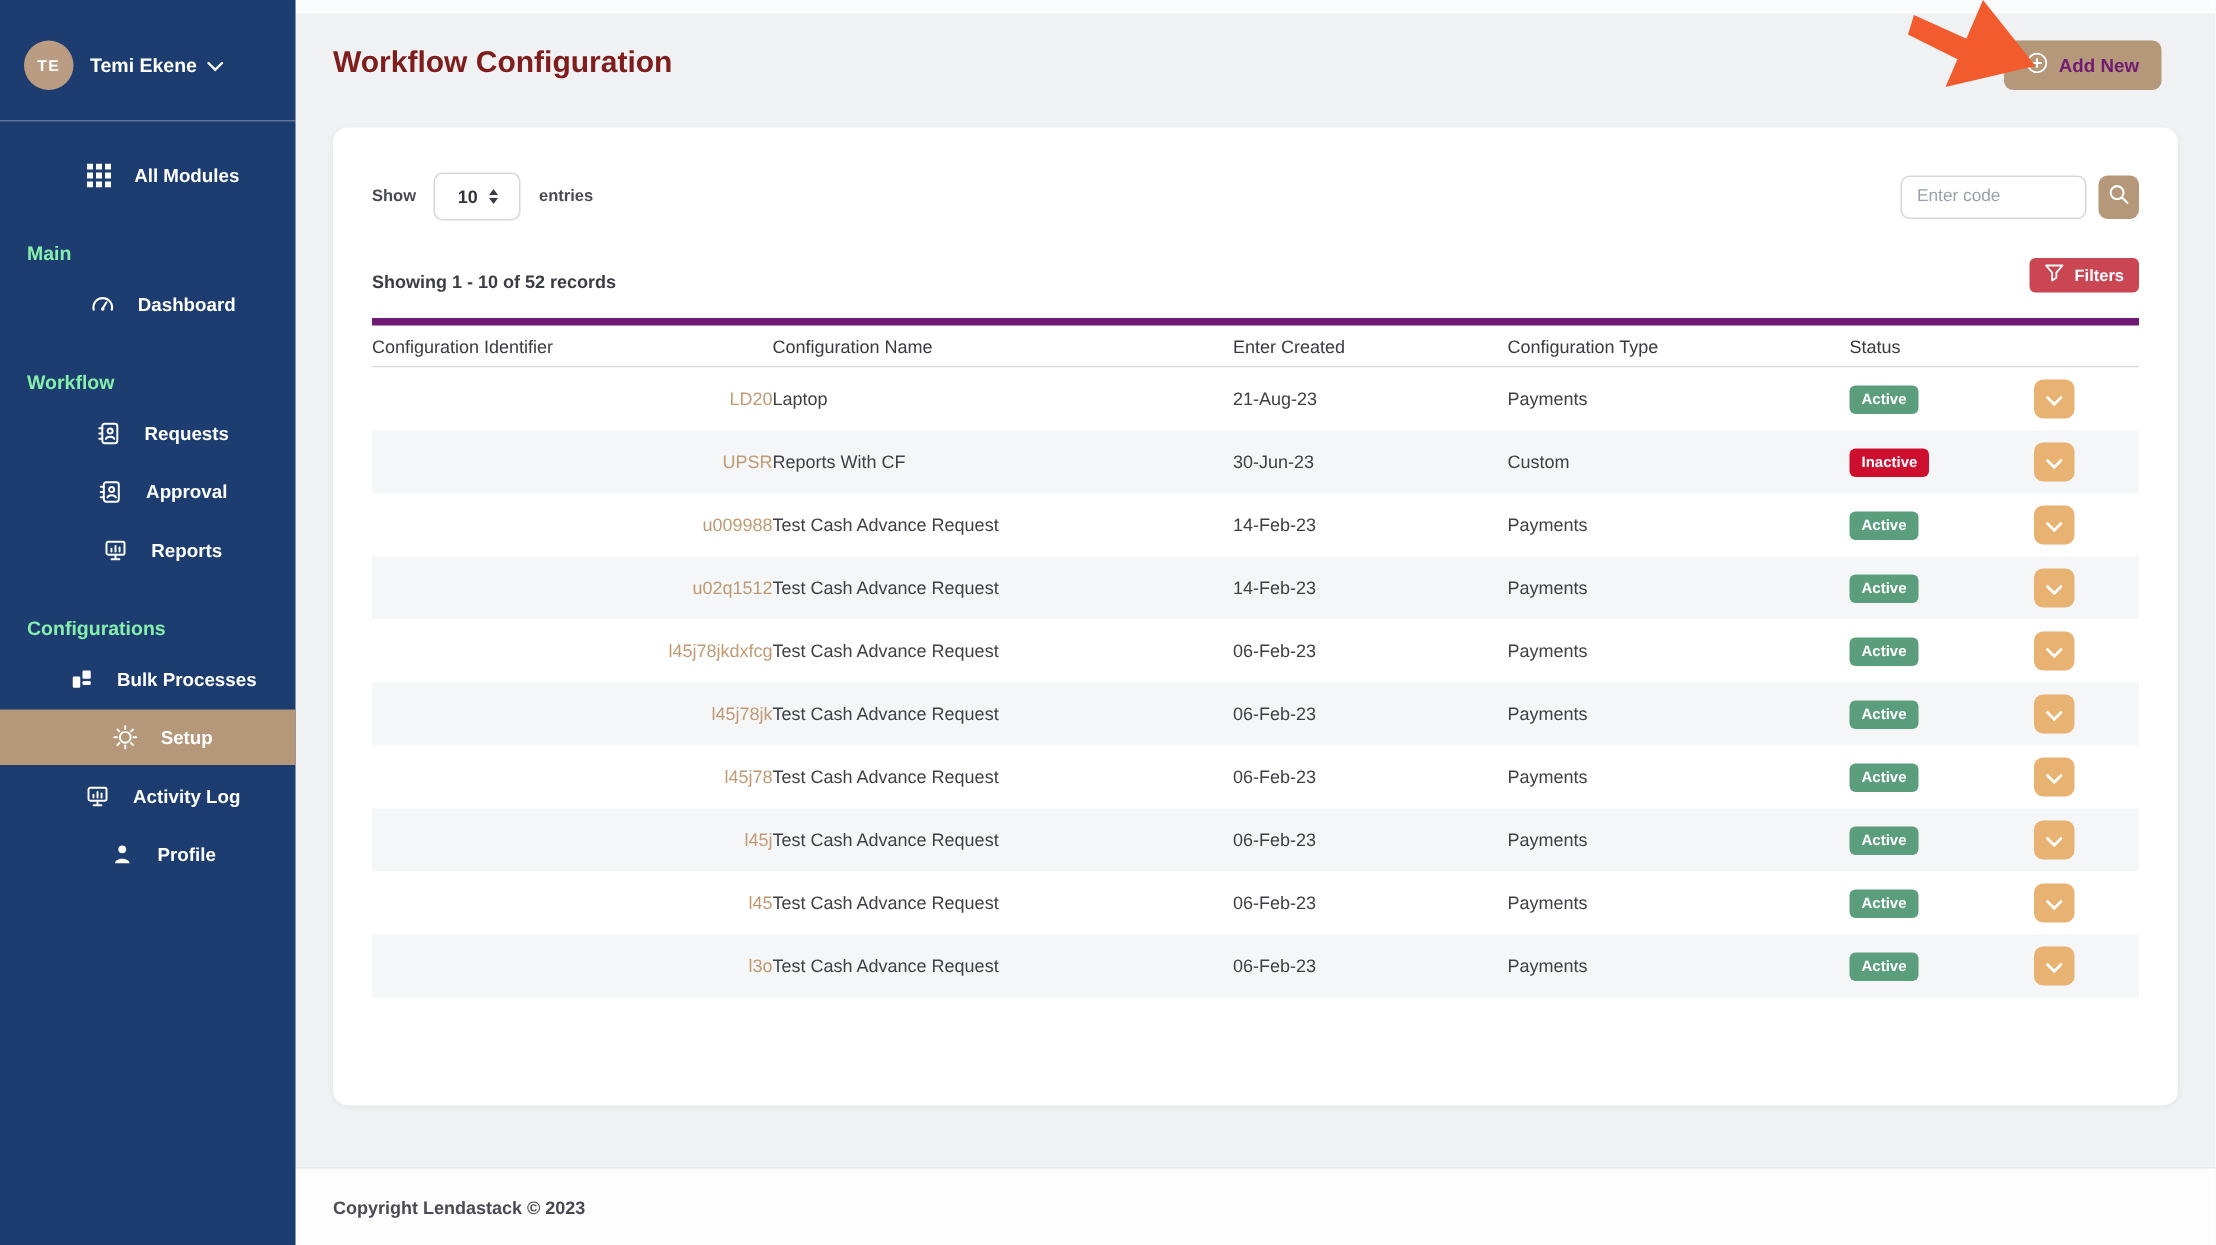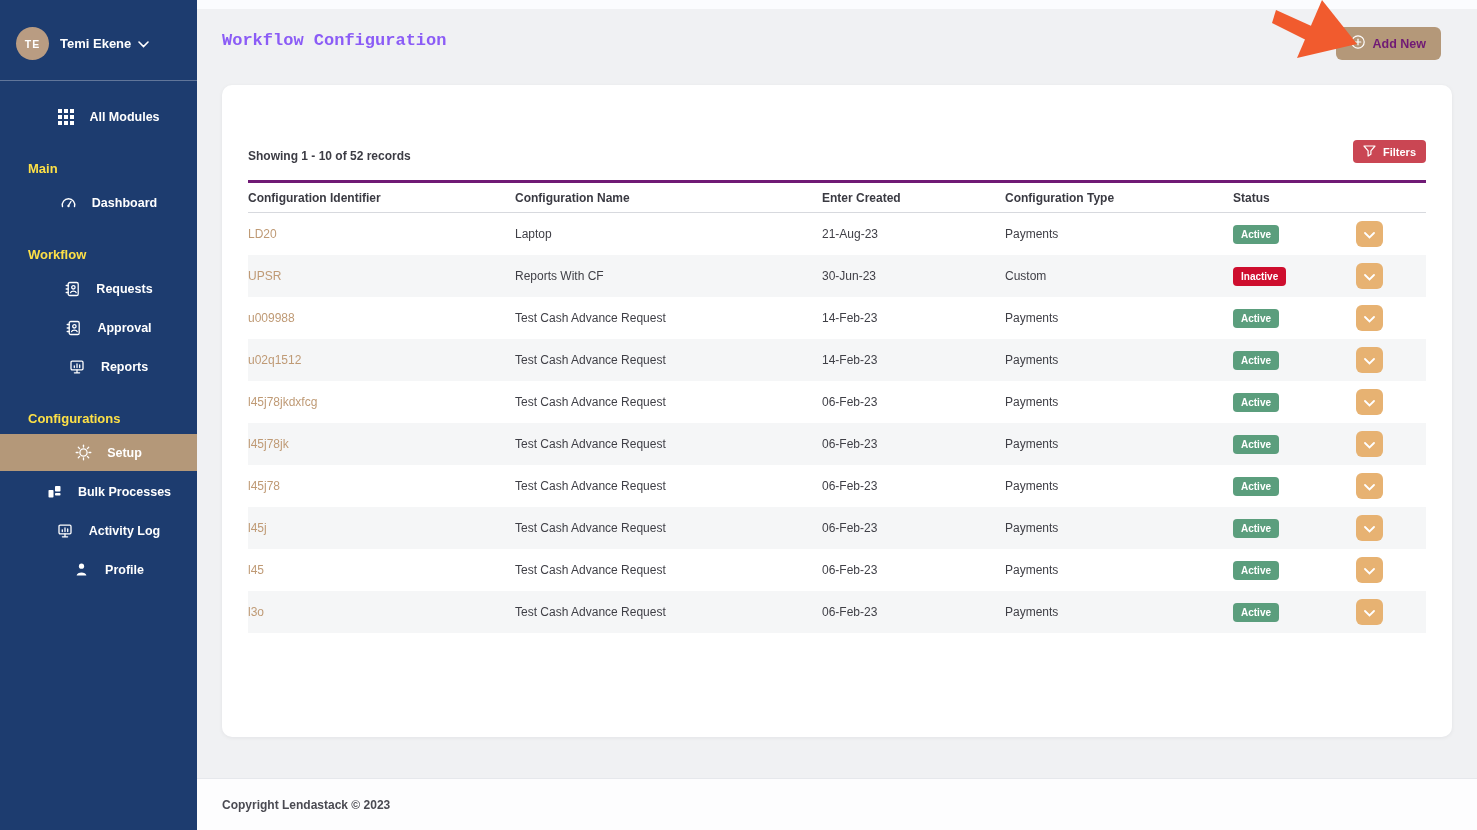--- a/index.html
+++ b/index.html
@@ -24,26 +24,26 @@
   }
   .user-name { font-size:13px; font-weight:bold; display:flex; align-items:center; gap:7px; white-space:nowrap; }
   .sb-divider { border-top:1px solid rgba(255,255,255,.3); }
   .nav-item {
     display:flex; align-items:center; gap:15px;
     padding:10px 10px 10px 30px; margin:2px 0;
     font-size:12.5px; font-weight:bold; color:#fff; cursor:pointer;justify-content:center;
   }
   .nav-item .ico { width:17px; height:17px; flex:0 0 17px; display:flex; align-items:center; justify-content:center; }
   .nav-item.active { background:#b49879; }
-  .section-label { color:#fde047; font-size:13px; font-weight:bold; padding:0 28px; margin:26px 0 8px; }
+  .section-label { color:#86efac; font-size:13px; font-weight:bold; padding:0 18px; margin:26px 0 8px; }
   .first-item { margin-top:17px; }
   
   .main { position:absolute; left:197px; top:0; right:0; bottom:0; }
   .topstrip { position:absolute; top:0; left:0; right:0; height:9px; background:#fbfcfe; }
-  .page-title { position:absolute; top:31px; left:25px; font-size:17px; font-weight:bold; color:#8b5cf6;font-family:Liberation Mono, monospace; }
+  .page-title { position:absolute; top:31px; left:25px; font-size:20px; font-weight:bold; color:#7f1d1d; }
   .add-new {
     position:absolute; top:27px; right:36px; height:33px; padding:0 15px;
     background:#b49879; border:none; border-radius:6px; color:#701a75;
     font-family:inherit; font-weight:bold; font-size:12.5px;
     display:flex; align-items:center; gap:8px; cursor:pointer;
   }
   .annot-arrow { position:absolute; left:1075px; top:0; width:95px; height:62px; pointer-events:none; z-index:5; }
   
   .card {
     position:absolute; left:25px; top:85px; width:1230px; height:652px;
@@ -72,26 +72,26 @@
   .showing-text { font-size:12px; font-weight:bold; color:#3c3c44; }
   .filters-btn {
     height:23px; padding:0 10px; background:#ca4653; border:none; border-radius:4px;
     color:#fff; font-family:inherit; font-weight:bold; font-size:11px;
     display:flex; align-items:center; gap:7px; cursor:pointer;
   }
   
   .tbl { margin-top:17px; }
   .thead, .trow { display:grid; grid-template-columns:267px 307px 183px 228px 123px 1fr; align-items:center; }
   .thead {
-    height:33px; border-top:3px solid #701a75; border-bottom:1px solid #d7d9de;
-    font-size:12px; font-weight:bold; color:#3a3a42;
+    height:33px; border-top:5px solid #701a75; border-bottom:1px solid #d7d9de;
+    font-size:12px; font-weight:normal; color:#3a3a42;
   }
   .trow { height:42px; font-size:12px; color:#3f3f46; background:#fff; }
   .trow.alt { background:#f5f6f7; }
-  .cell-id { color:#bf9a75; cursor:pointer; }
+  .cell-id { color:#bf9a75; cursor:pointer;text-align:right; }
   .badge {
     display:inline-block; padding:4px 8px; border-radius:4px;
     color:#fff; font-size:10px; font-weight:bold;
   }
   .badge-active { background:#5b9e7d; }
   .badge-inactive { background:#ce0e2e; }
   .row-chevron {
     width:27px; height:26px; background:#e7b272; border:none; border-radius:6px;
     display:flex; align-items:center; justify-content:center; cursor:pointer;
   }
@@ -192,48 +192,48 @@
           <line x1="8" y1="8.6" x2="8" y2="5"></line>
           <line x1="10.7" y1="8.6" x2="10.7" y2="6"></line>
         <line x1="8" y1="10.8" x2="8" y2="13.4"></line>
           <line x1="5.4" y1="13.8" x2="10.6" y2="13.8"></line>
       </svg>
     </span>
     <span>Reports</span>
   </div>
 
   <div class="section-label">Configurations</div>
+  <div class="nav-item">
+    <span class="ico">
+      <svg width="15" height="15" viewBox="0 0 15 15" fill="#fff">
+        <rect x="1.5" y="6" width="5" height="7.5" rx="0.8"></rect>
+          <rect x="8" y="2" width="5.5" height="5.5" rx="0.8"></rect>
+          <rect x="8" y="9" width="5.5" height="2.6" rx="0.8"></rect>
+      </svg>
+    </span>
+    <span>Bulk Processes</span>
+  </div>
   <div class="nav-item active">
     <span class="ico">
       <svg width="17" height="17" viewBox="0 0 17 17" fill="none" stroke="#fff" stroke-width="1.3" stroke-linecap="round">
         <circle cx="8.5" cy="8.5" r="3.6"></circle>
         <line x1="8.5" y1="1.2" x2="8.5" y2="3"></line>
           <line x1="8.5" y1="14" x2="8.5" y2="15.8"></line>
         <line x1="1.2" y1="8.5" x2="3" y2="8.5"></line>
           <line x1="14" y1="8.5" x2="15.8" y2="8.5"></line>
         <line x1="3.3" y1="3.3" x2="4.6" y2="4.6"></line>
           <line x1="12.4" y1="12.4" x2="13.7" y2="13.7"></line>
         <line x1="3.3" y1="13.7" x2="4.6" y2="12.4"></line>
           <line x1="12.4" y1="4.6" x2="13.7" y2="3.3"></line>
       </svg>
     </span>
     <span>Setup</span>
   </div>
   <div class="nav-item">
     <span class="ico">
-      <svg width="15" height="15" viewBox="0 0 15 15" fill="#fff">
-        <rect x="1.5" y="6" width="5" height="7.5" rx="0.8"></rect>
-          <rect x="8" y="2" width="5.5" height="5.5" rx="0.8"></rect>
-          <rect x="8" y="9" width="5.5" height="2.6" rx="0.8"></rect>
-      </svg>
-    </span>
-    <span>Bulk Processes</span>
-  </div>
-  <div class="nav-item">
-    <span class="ico">
       <svg width="16" height="16" viewBox="0 0 16 16" fill="none" stroke="#fff" stroke-width="1.3" stroke-linecap="round">
         <rect x="2" y="2.2" width="12" height="8.6" rx="1.2"></rect>
         <line x1="5.3" y1="8.6" x2="5.3" y2="6.8"></line>
           <line x1="8" y1="8.6" x2="8" y2="5"></line>
           <line x1="10.7" y1="8.6" x2="10.7" y2="6"></line>
         <line x1="8" y1="10.8" x2="8" y2="13.4"></line>
           <line x1="5.4" y1="13.8" x2="10.6" y2="13.8"></line>
       </svg>
     </span>
     <span>Activity Log</span>
@@ -263,20 +263,44 @@
     </span>
     <span>Add New</span>
   </button>
 
   <svg class="annot-arrow" viewBox="0 0 95 62">
     <polygon points="4,10 46,29 40,43 0,23" fill="#f15b2e"></polygon>
     <polygon points="50,0 25,58 85,44" fill="#f15b2e"></polygon>
   </svg>
 
   <div class="card">
+    <div class="toolbar-row1">
+      <div class="show-group">
+        <span>Show</span>
+        <div class="entries-select">
+          <span>10</span>
+          <span class="sort-arrows">
+              <i class="up"></i>
+              <i class="dn"></i>
+            </span>
+        </div>
+        <span>entries</span>
+      </div>
+      <div class="search-group">
+        <input class="search-input" placeholder="Enter code" style="">
+        <button class="search-btn">
+          <span>
+            <svg width="15" height="15" viewBox="0 0 15 15" fill="none" stroke="#fff" stroke-width="1.4" stroke-linecap="round">
+              <circle cx="6.4" cy="6.4" r="4.3"></circle>
+                <line x1="9.8" y1="9.8" x2="13.2" y2="13.2"></line>
+            </svg>
+          </span>
+        </button>
+      </div>
+    </div>
 
     <div class="toolbar-row2">
       <span class="showing-text">Showing 1 - 10 of 52 records</span>
       <button class="filters-btn">
         <span>
           <svg width="13" height="12" viewBox="0 0 13 12" fill="none" stroke="#fff" stroke-width="1.2" stroke-linejoin="round">
             <path d="M1 1h11L7.9 5.8v3.4L5.1 11V5.8z"></path>
           </svg>
         </span>
         <span>Filters</span>

